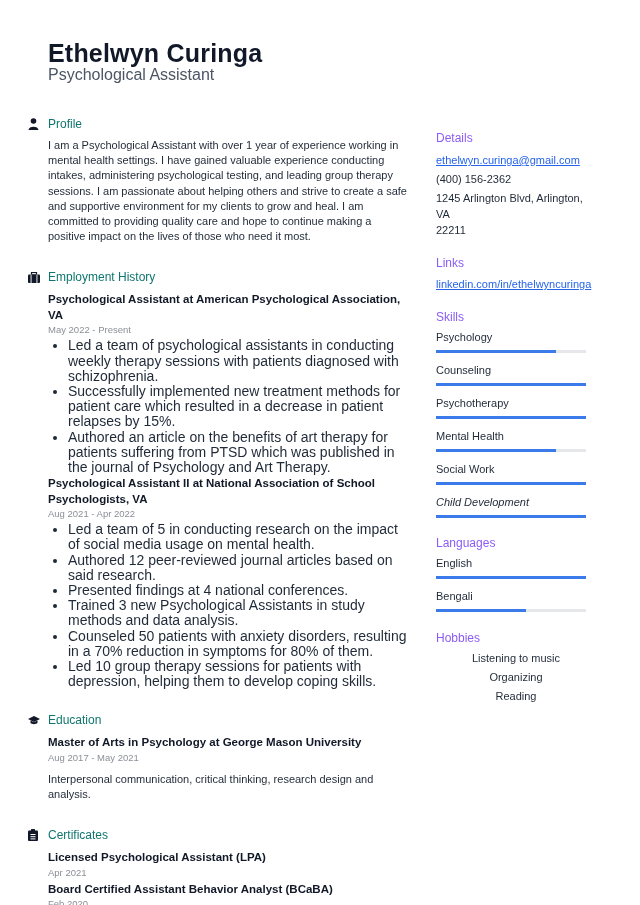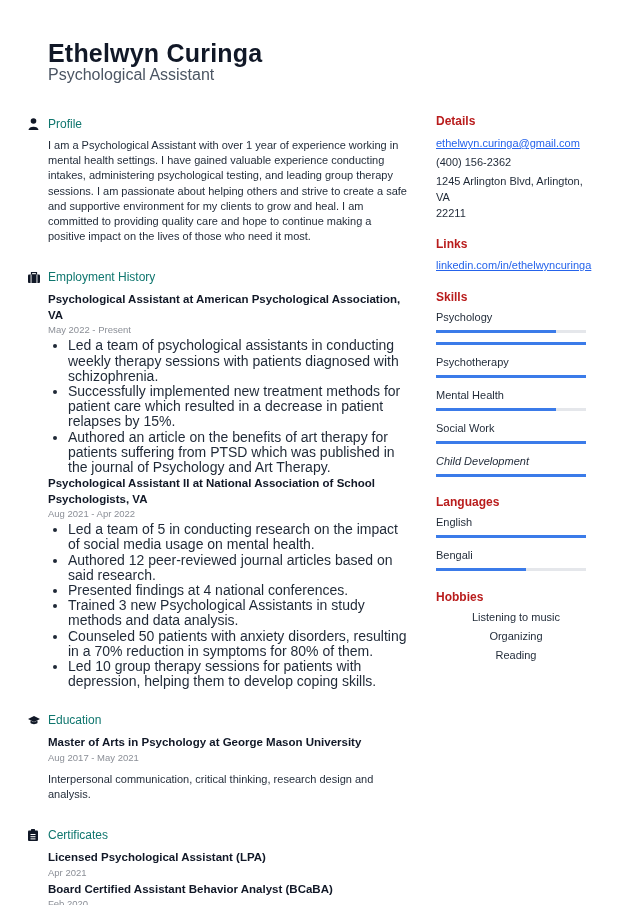--- a/index.html
+++ b/index.html
@@ -14,21 +14,21 @@
   .sec-head { display:flex; align-items:center; margin-left:-20px; height:22px; }
   .sec-icon { width:20px; display:flex; align-items:center; justify-content:flex-start; }
   .sec-title { font-size:12px; color:#0f766e; }
   .para { font-size:11px; line-height:15.2px; color:#1f2937; margin-top:3px; }
   .job-title { font-size:11.5px; font-weight:bold; color:#111827; line-height:15.5px; }
   .date { font-size:9.5px; color:#8b8f97; line-height:13px; }
   ul.bullets { margin:2px 0 0 0; padding-left:20px; }
   ul.bullets li { font-size:14px; line-height:15.2px; color:#1f2937; }
 
   .side { position:absolute; left:436px; top:113px; width:160px; }
-  .side-title { font-size:12px; font-weight:bold; color:#b91c1c; line-height:16px; }
+  .side-title { font-size:12px; font-weight:normal; color:#8b5cf6; line-height:16px;margin-top:17px; }
   .side-text { font-size:11px; color:#1f2937; line-height:16px; }
   .side-link { font-size:11px; color:#2563eb; text-decoration:underline; line-height:16px; display:block; }
   .skill { margin-top:5px; }
   .skill-label { font-size:11px; color:#1f2937; line-height:16px; }
   .bar { width:150px; height:3px; background:#e5e7eb; margin-top:5px; position:relative; }
   .bar-fill { position:absolute; left:0; top:0; height:3px; background:#3b7be9; }
 </style>
 </head>
 <body>
 
@@ -147,20 +147,21 @@
   <div style="margin-top:16px;">
     <div class="side-title">Skills</div>
     <div id="skills-list">
         <div class="skill" style="margin-top: 4px;">
           <div class="skill-label">Psychology</div>
           <div class="bar" style="background: rgb(229, 231, 235);">
             <div class="bar-fill" style="width: 80%; background: rgb(59, 123, 233);"></div>
           </div>
         </div>
         <div class="skill" style="margin-top: 9px;">
+          <div class="skill-label">Counseling</div>
           <div class="bar" style="background: rgb(229, 231, 235);">
             <div class="bar-fill" style="width: 100%; background: rgb(59, 123, 233);"></div>
           </div>
         </div>
         <div class="skill" style="margin-top: 9px;">
           <div class="skill-label">Psychotherapy</div>
           <div class="bar" style="background: rgb(229, 231, 235);">
             <div class="bar-fill" style="width: 100%; background: rgb(59, 123, 233);"></div>
           </div>
         </div>

